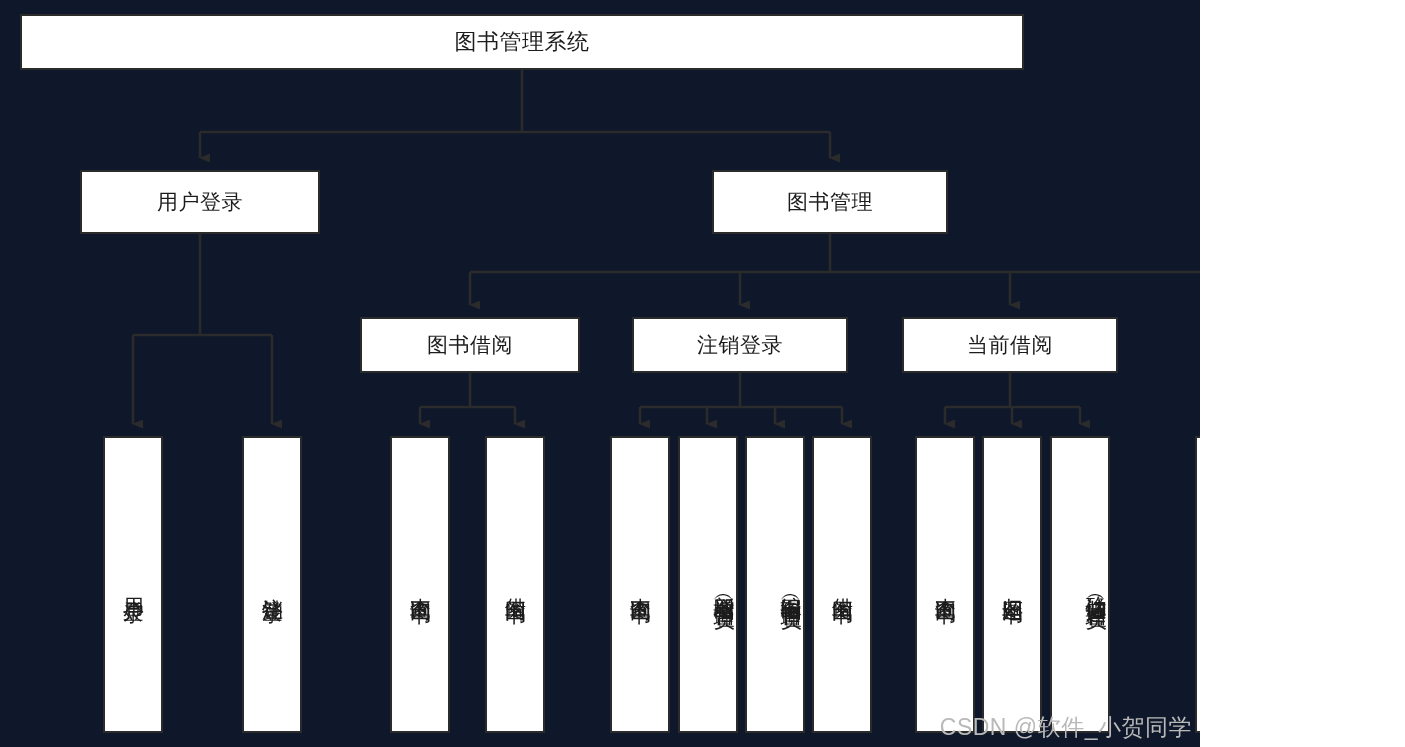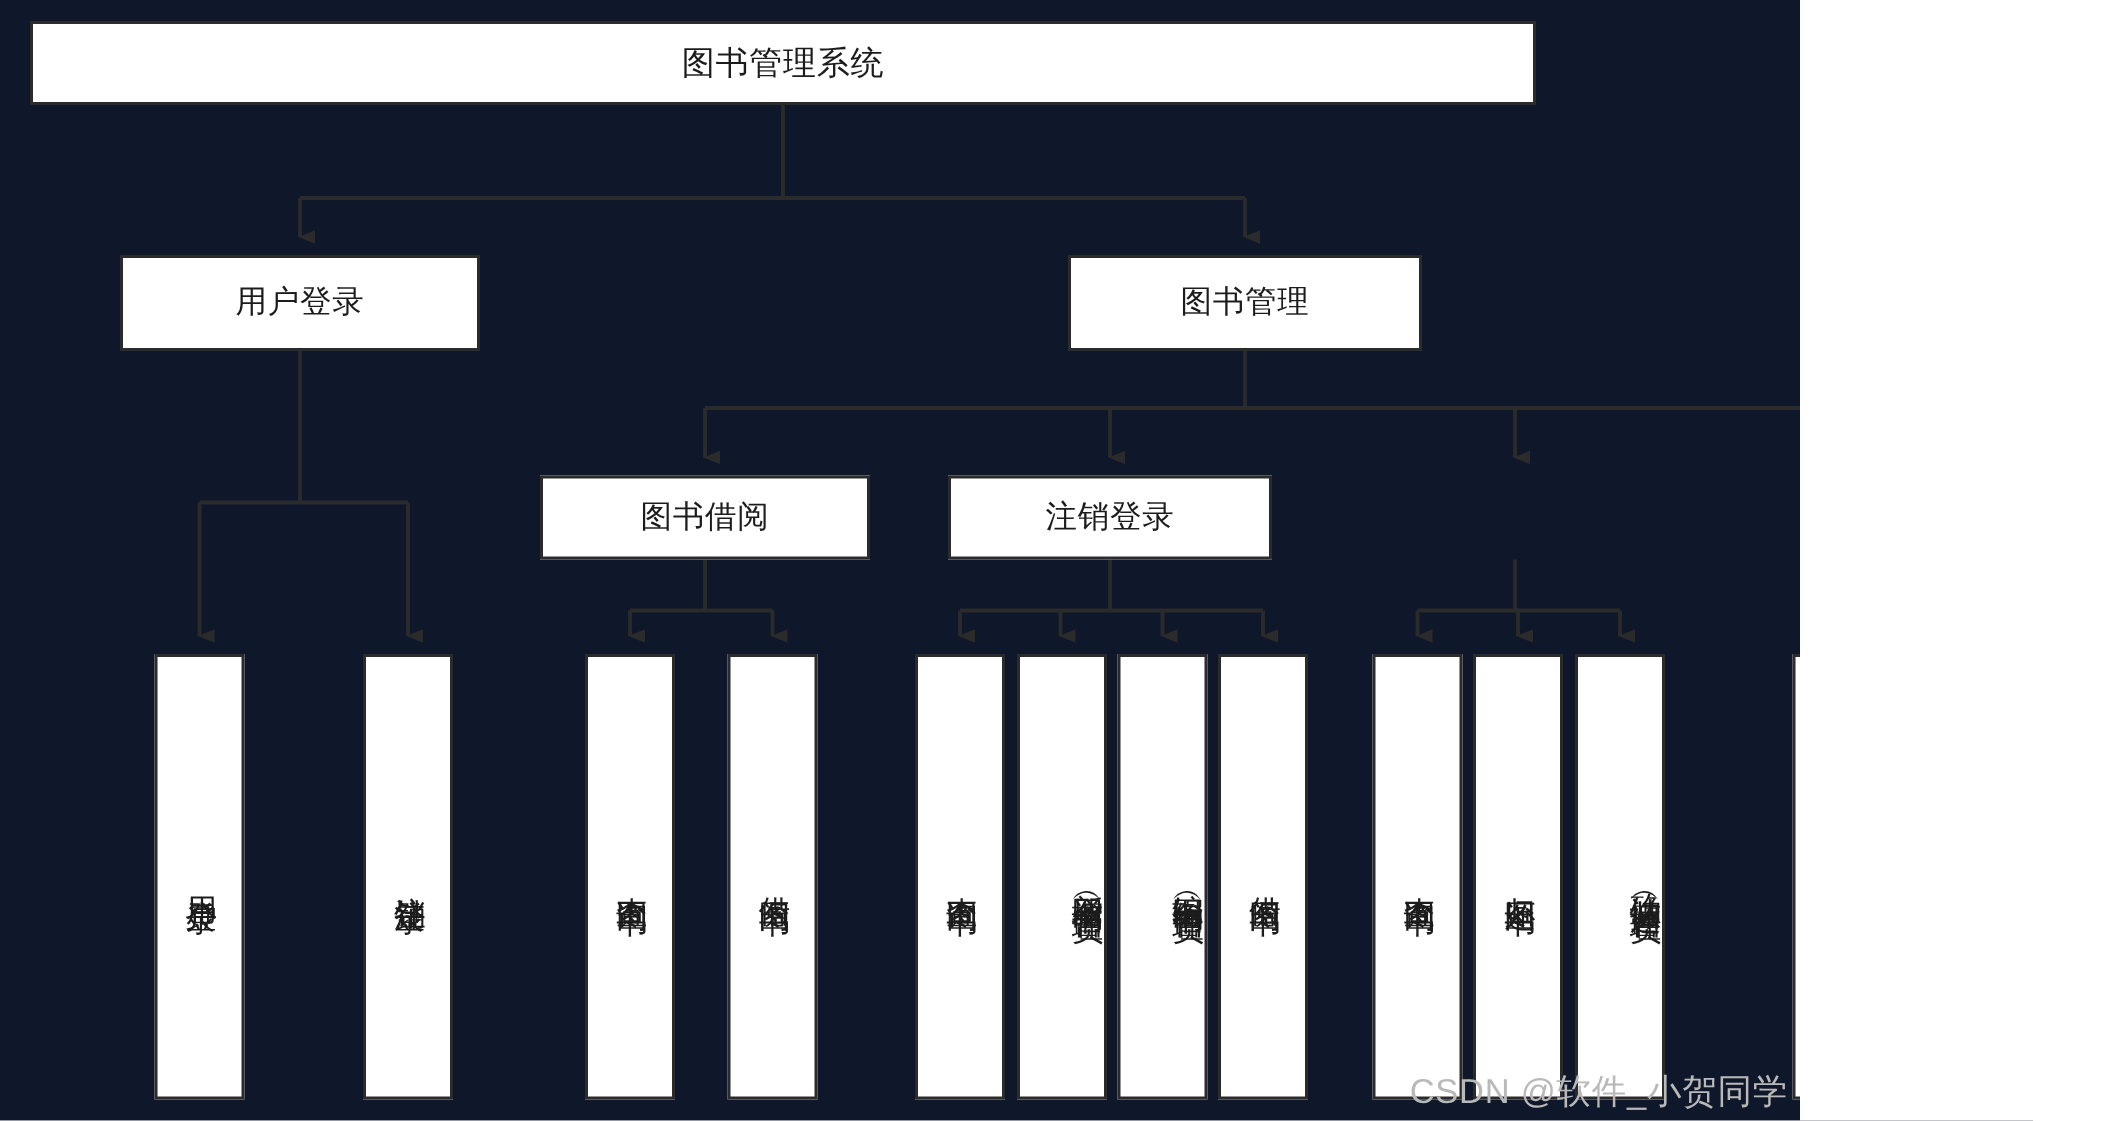--- a/index.html
+++ b/index.html
@@ -141,20 +141,23 @@
   <div class="node node-h" style="left:712px; top:170px; width:236px; height:64px;text-align:center;">
     <span>图书管理</span>
   </div>
 
   <div class="node node-h" style="left:360px; top:317px; width:220px; height:56px;">
     <span>图书借阅</span>
   </div>
   <div class="node node-h" style="left:632px; top:317px; width:216px; height:56px;">
     <span>注销登录</span>
   </div>
+  <div class="node node-h" style="left:902px; top:317px; width:216px; height:56px;">
+    <span>当前借阅</span>
+  </div>
 
   <div class="node node-v node-v-center" style="left:103px; top:436px; width:60px; height:297px;">
     <span class="vlabel">用户登录</span>
   </div>
   <div class="node node-v node-v-center" style="left:242px; top:436px; width:60px; height:297px;">
     <span class="vlabel">注销登录</span>
   </div>
 
   <div class="node node-v node-v-center" style="left:390px; top:436px; width:60px; height:297px;">
     <span class="vlabel">查询图书</span>

